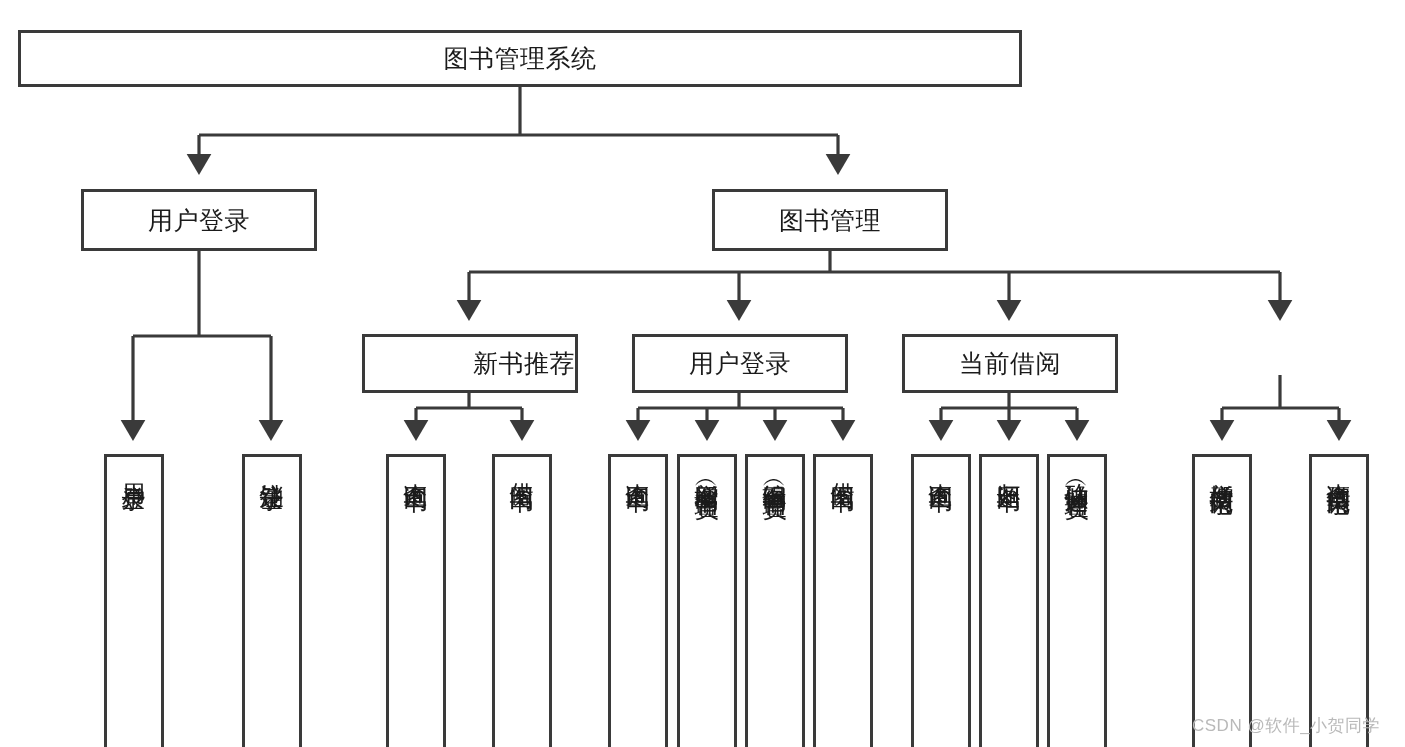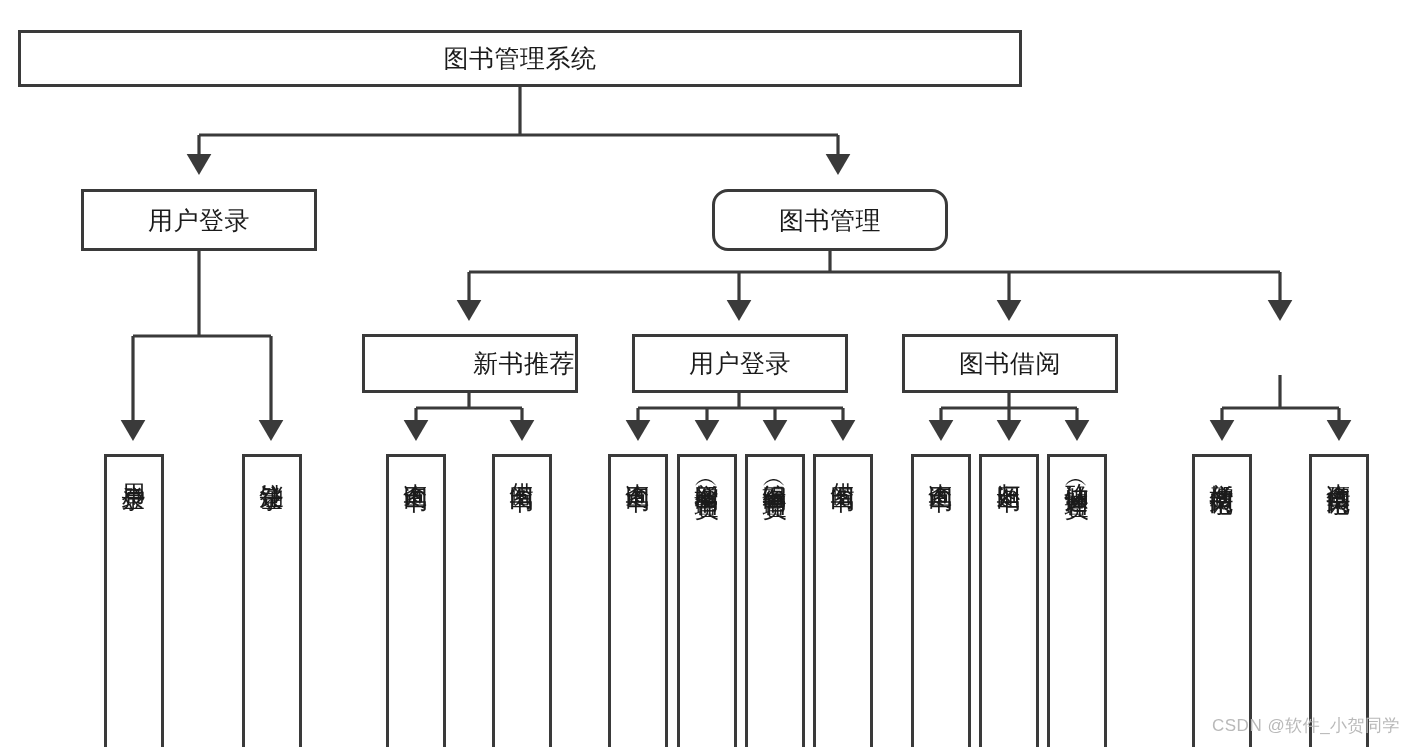--- a/index.html
+++ b/index.html
@@ -68,21 +68,20 @@
   }
   .watermark {
     position: absolute;
     left: 1192px;
     top: 714px;
     font-size: 17px;
     color: #b9b9b9;
     white-space: nowrap;
     letter-spacing: 0.5px;
     font-family: "Liberation Sans", "DejaVu Sans", sans-serif;
-    padding-left: 20px;
   }
 </style>
 </head>
 <body>
 
 <div id="diagram-root">
 
   <svg id="edges-layer" viewBox="0 0 1405 747" width="1405" height="747" xmlns="http://www.w3.org/2000/svg">
     <defs>
       <marker id="arrowhead" markerWidth="9" markerHeight="9" refX="3.2" refY="4.5" orient="auto" markerUnits="strokeWidth">
@@ -135,34 +134,34 @@
   </svg>
 
   <div class="node root horizontal" style="left:18px; top:12px; width:1004px; height:57px;">
     <span class="node-label">图书管理系统</span>
   </div>
 
   <div class="node horizontal" style="left:81px; top:171px; width:236px; height:62px;">
     <span class="node-label">用户登录</span>
   </div>
 
-  <div class="node horizontal" style="left:712px; top:171px; width:236px; height:62px;border-radius:16px;">
+  <div class="node horizontal" style="left:712px; top:171px; width:236px; height:62px;">
     <span class="node-label">图书管理</span>
   </div>
 
   <div class="node horizontal" style="left:362px; top:316px; width:216px; height:59px;justify-content:flex-end;">
     <span class="node-label">新书推荐</span>
   </div>
 
   <div class="node horizontal" style="left:632px; top:316px; width:216px; height:59px;">
     <span class="node-label">用户登录</span>
   </div>
 
   <div class="node horizontal" style="left:902px; top:316px; width:216px; height:59px;">
-    <span class="node-label">图书借阅</span>
+    <span class="node-label">当前借阅</span>
   </div>
 
 
   <div class="node leaf" style="left:104px; top:436px; width:60px; height:298px;">
     <span class="node-label">用户登录</span>
   </div>
 
   <div class="node leaf" style="left:242px; top:436px; width:60px; height:298px;">
     <span class="node-label">注销登录</span>
   </div>

